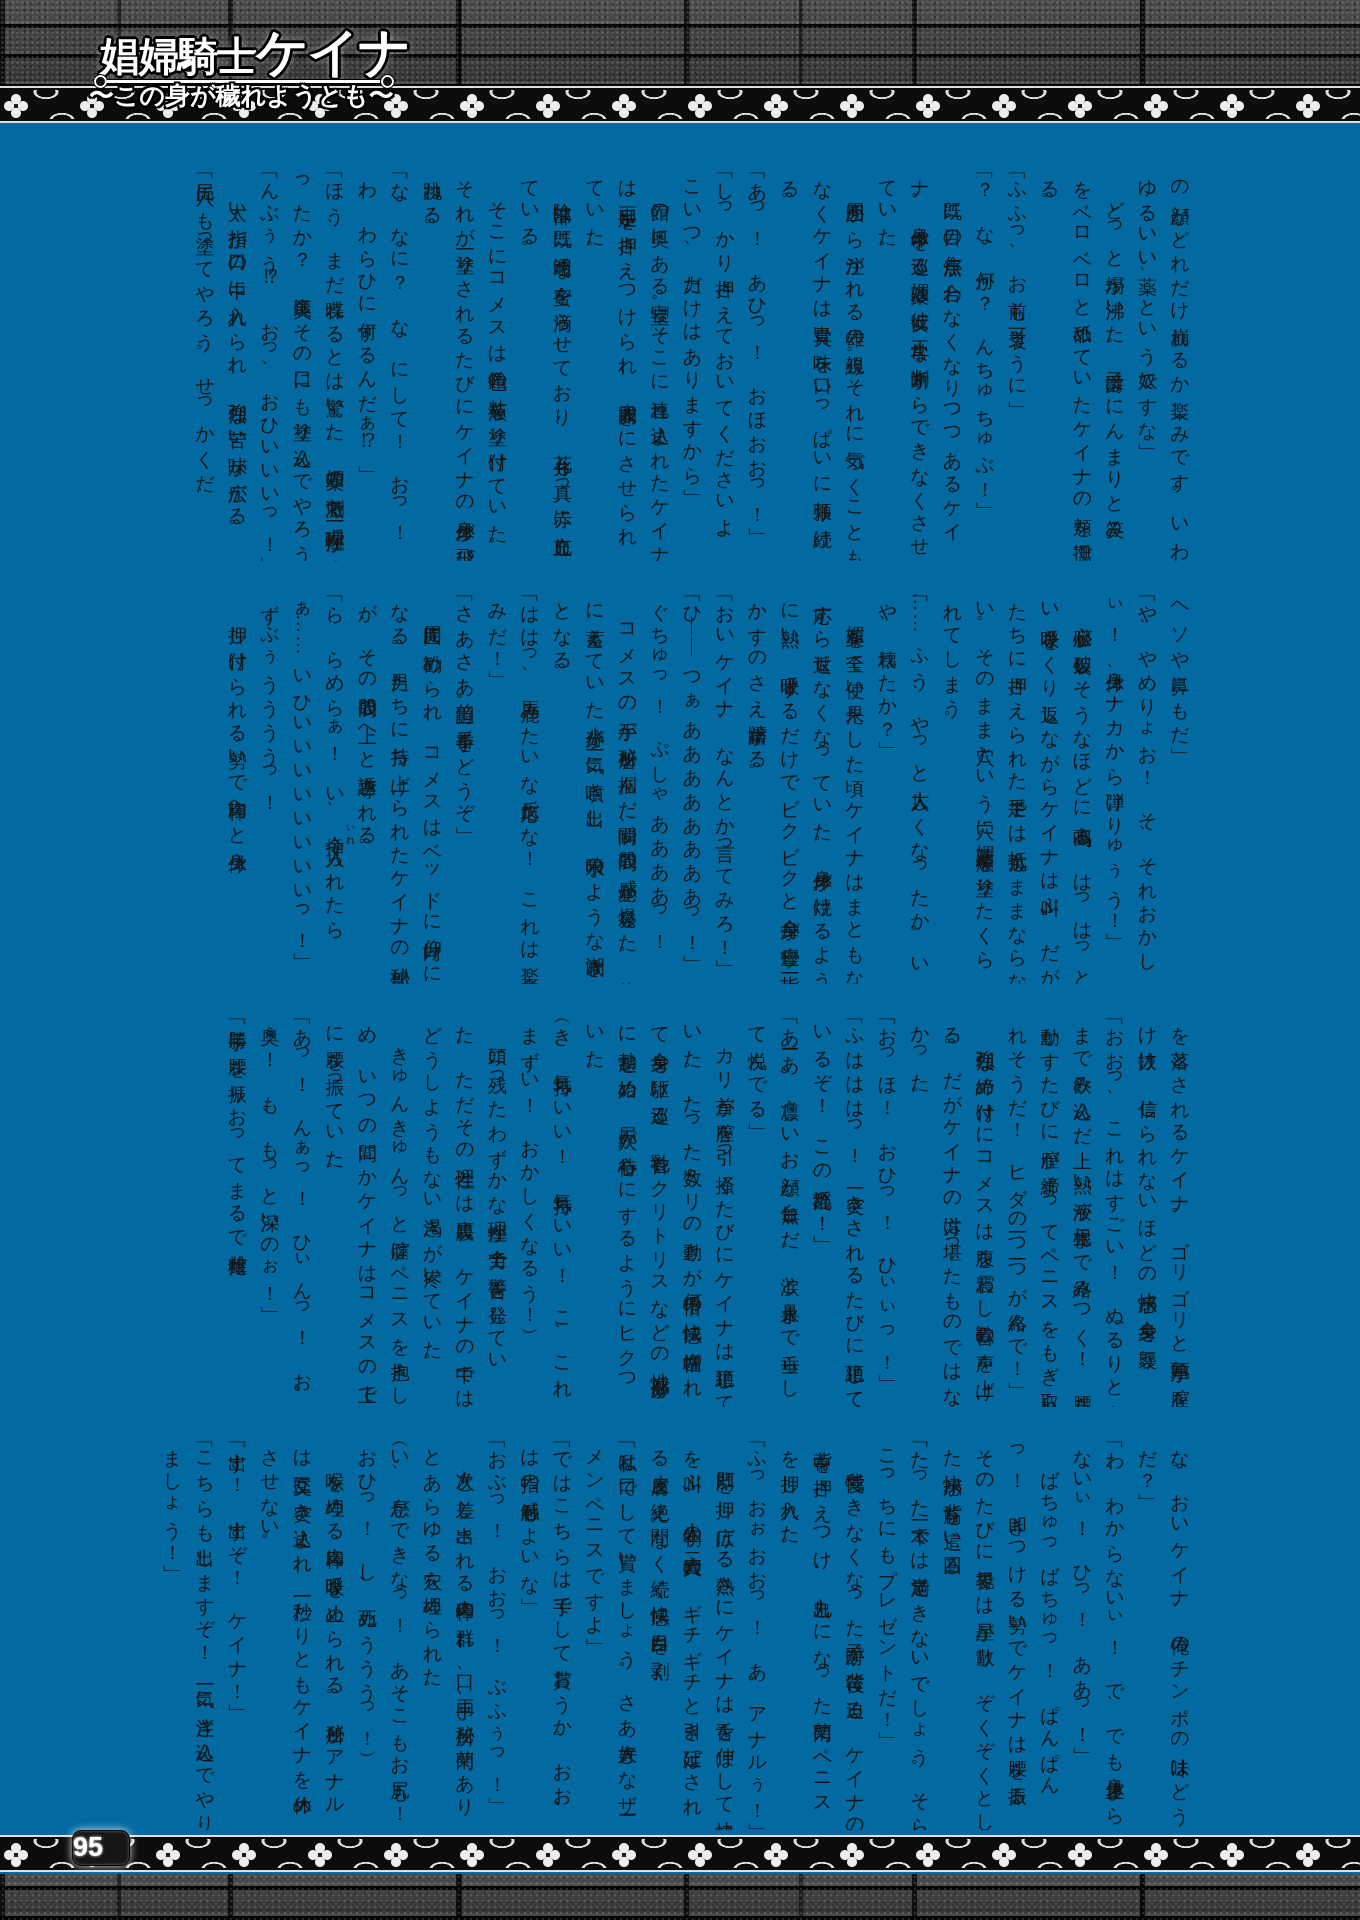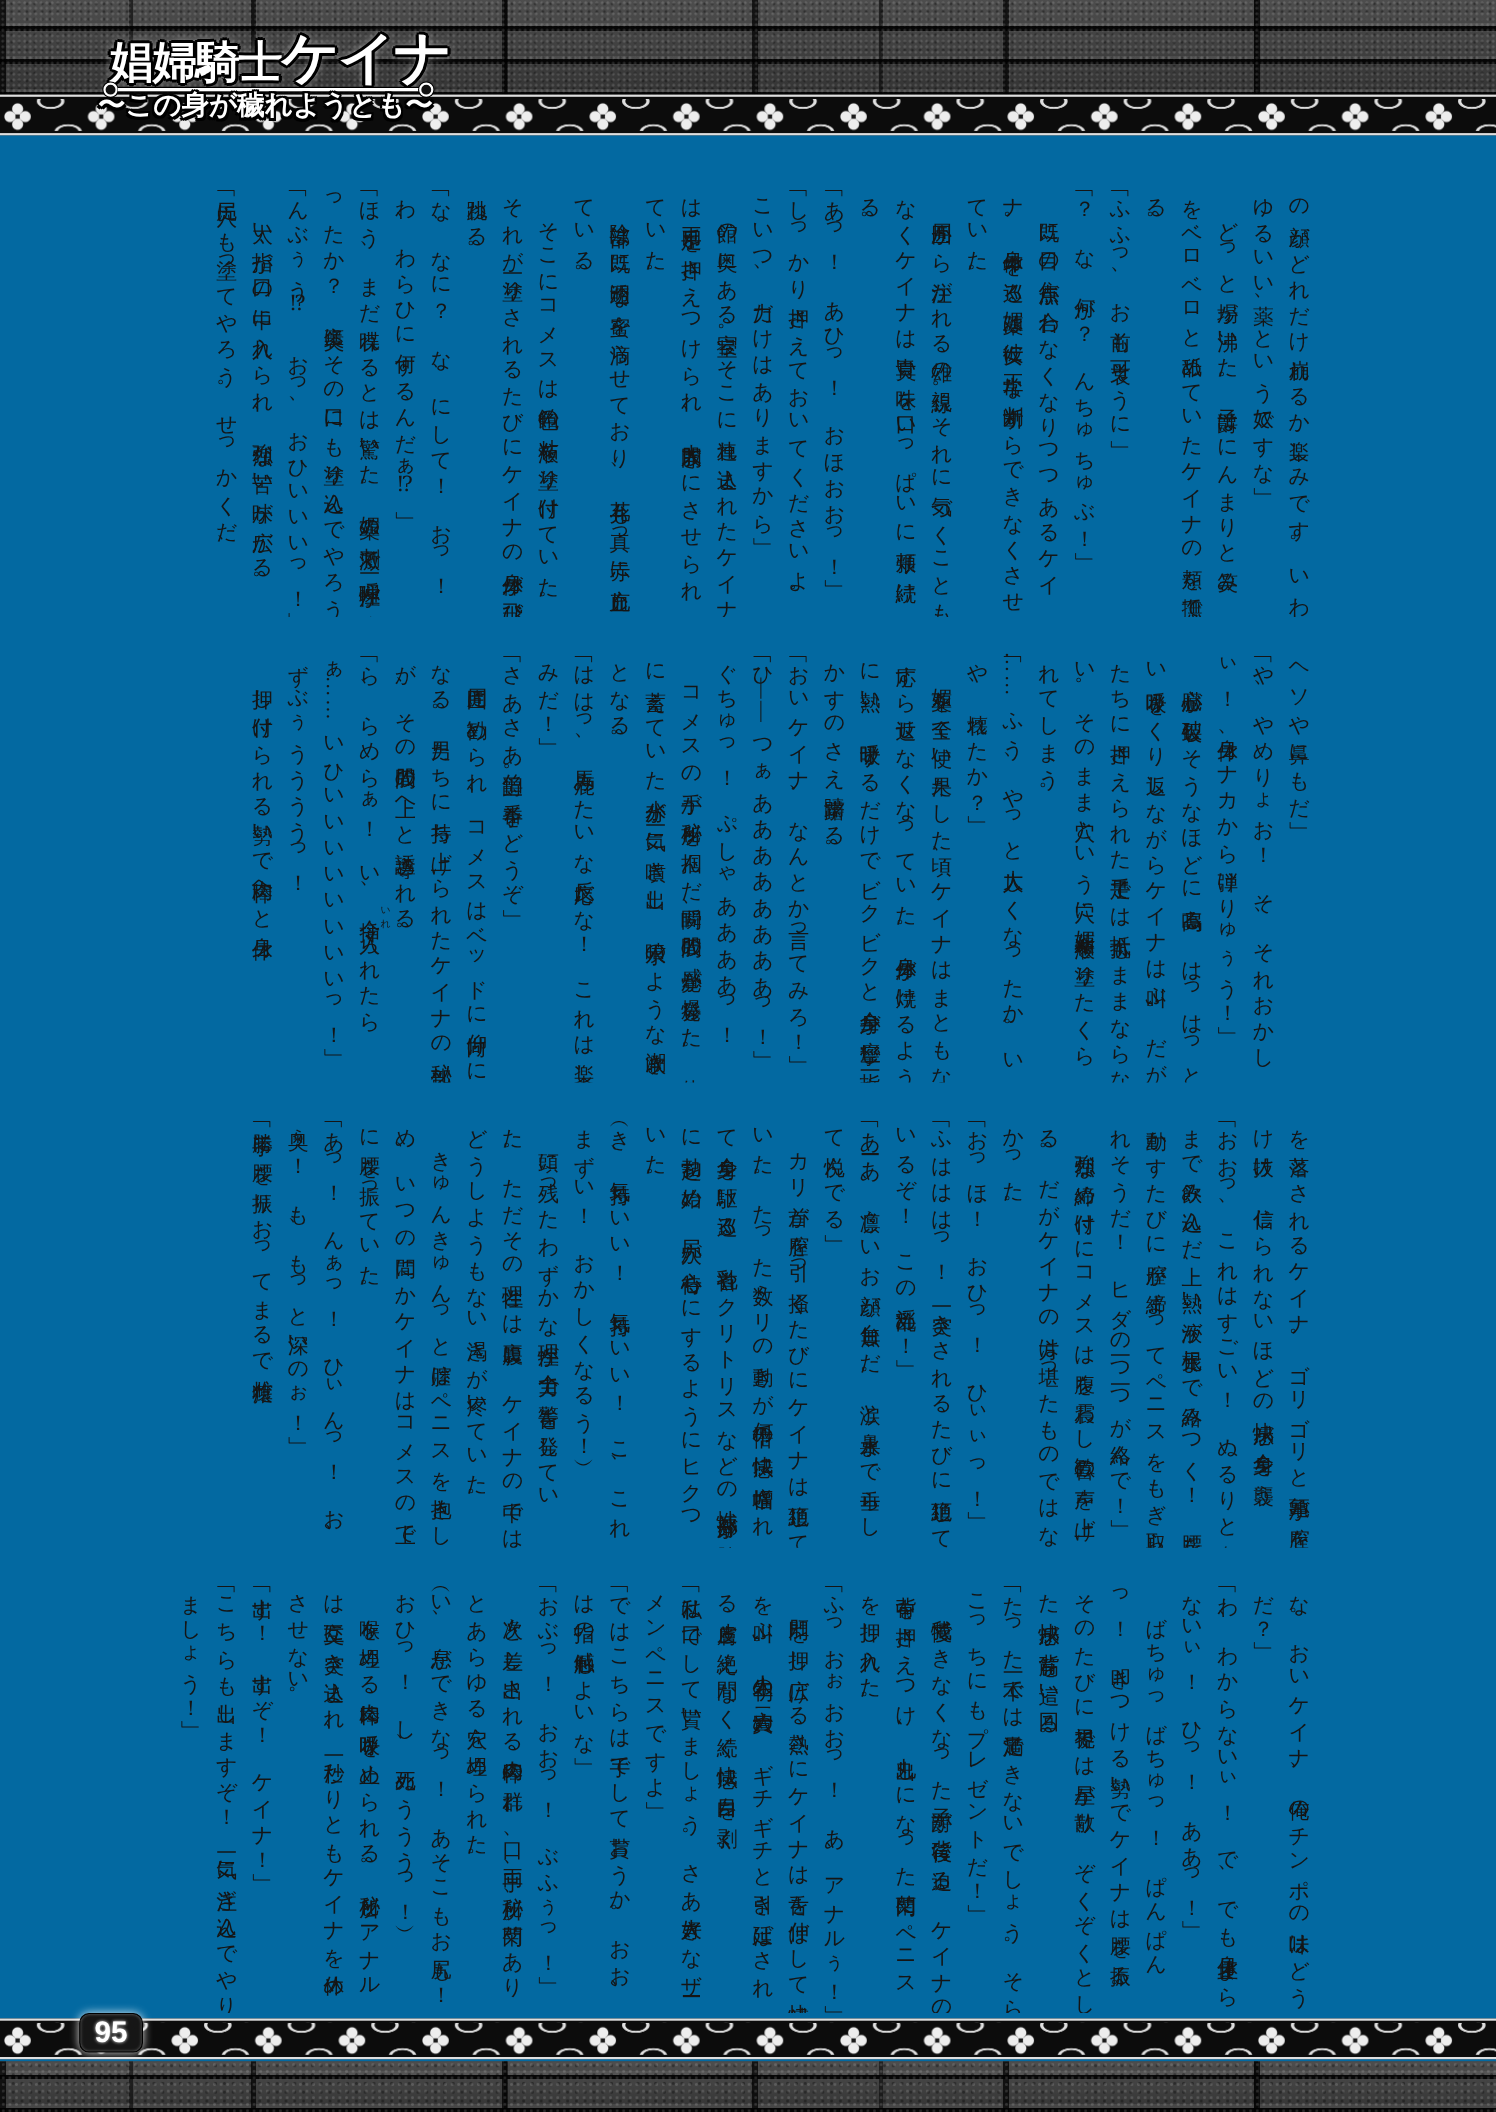--- a/index.html
+++ b/index.html
@@ -56,21 +56,21 @@
   .band ruby rt{font-size:9px;letter-spacing:0;}
   .band.b1{top:167px;}
   .band.b2{top:590px;}
   .band.b3{top:1013px;}
   .band.b4{top:1436px;}
 
   
   .page-number{position:absolute;left:72px;top:1830px;width:56px;height:34px;z-index:8;
     background:#161616;border-radius:9px;border:1px solid #000;
     color:#fff;font-family:"Liberation Sans","DejaVu Sans",sans-serif;font-weight:bold;font-size:27px;
-    text-align:center;line-height:33px;
+    text-align:left;line-height:33px;
     text-shadow:0 0 3px #fff;box-shadow:0 0 9px rgba(255,255,255,.85), inset 0 0 3px rgba(255,255,255,.4);}
 </style>
 </head>
 <body>
 
 <div class="page">
 
   <div class="brick header"></div>
 
   <div class="series-title">

